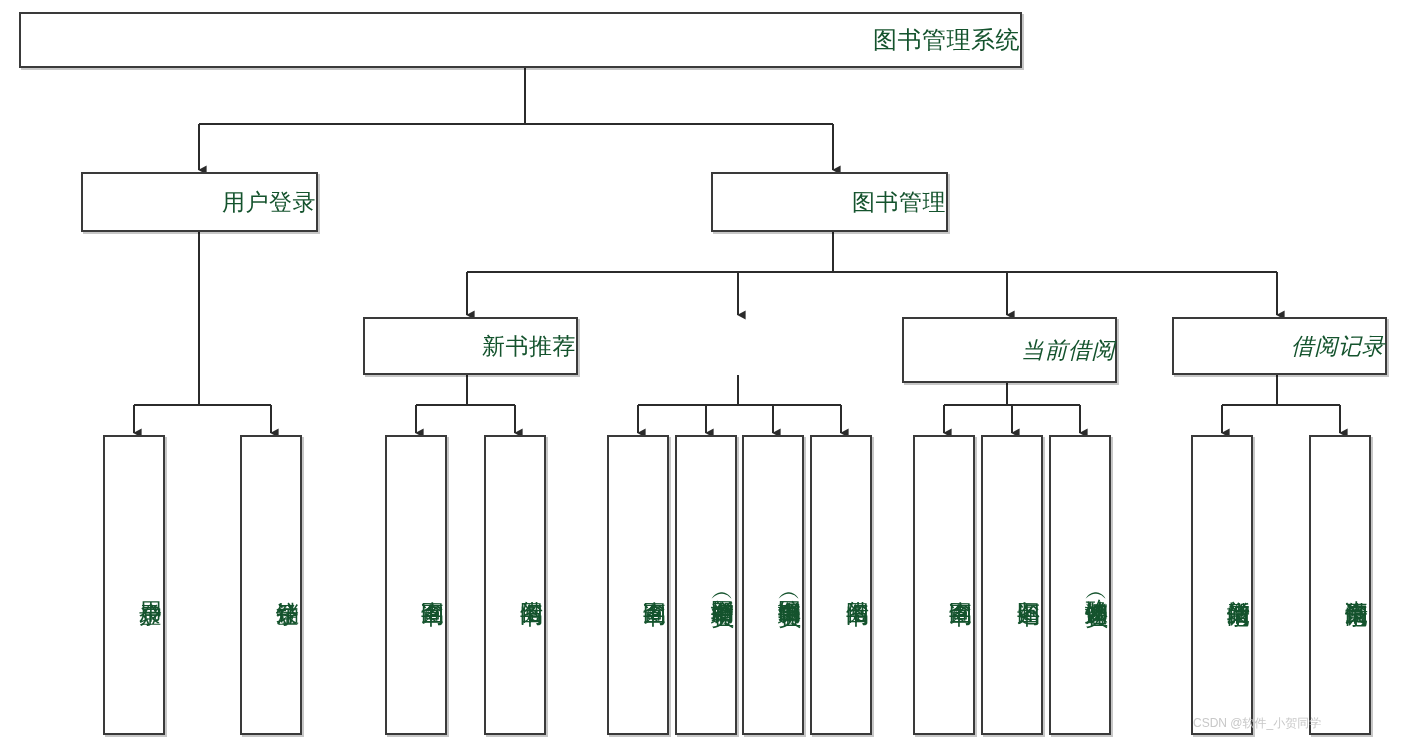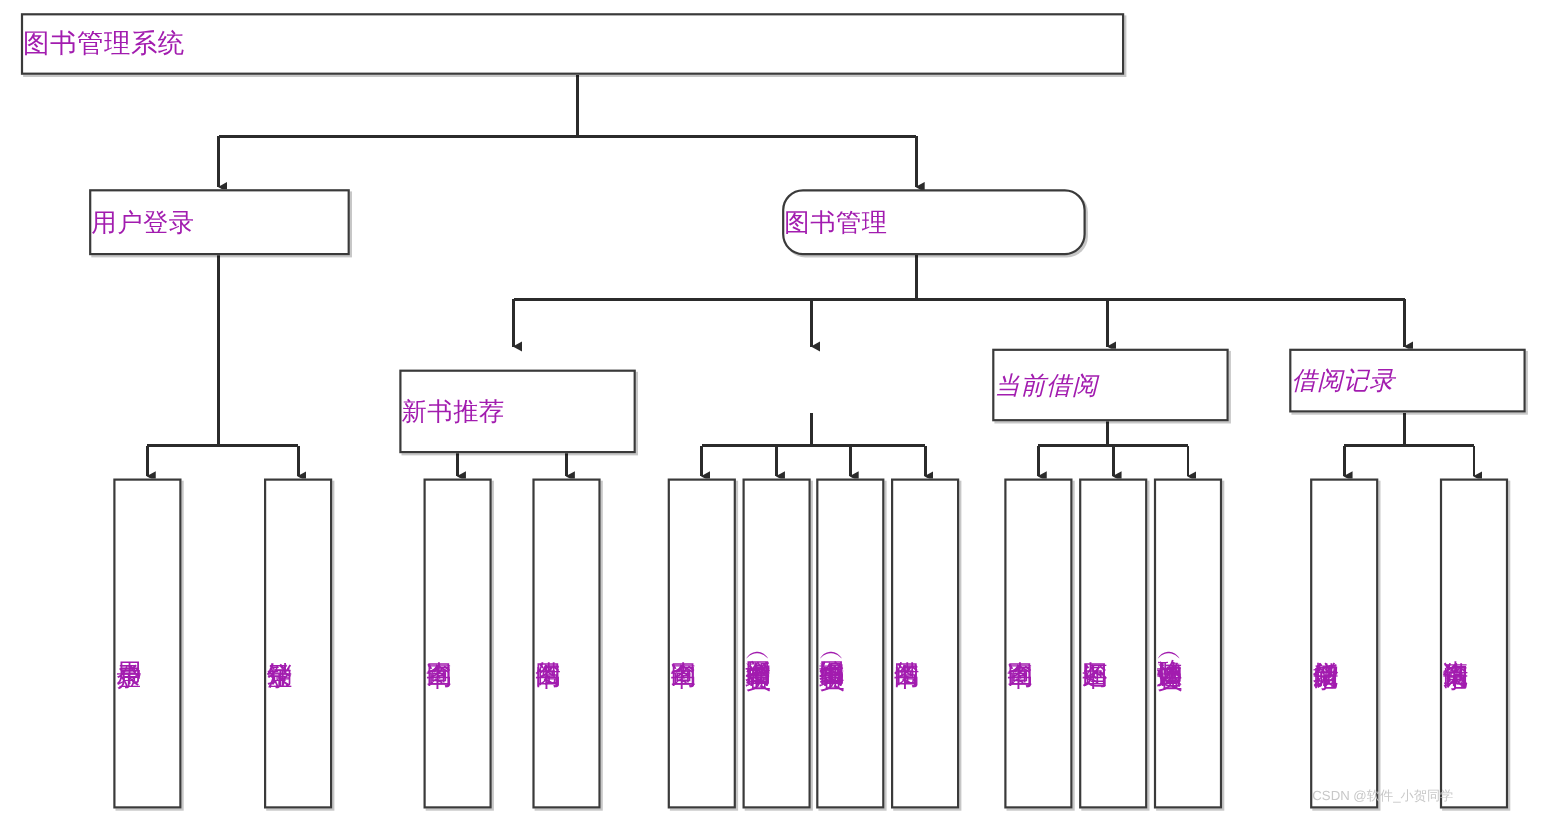--- a/index.html
+++ b/index.html
@@ -26,22 +26,22 @@
     pointer-events: none;
   }
   .node {
     position: absolute;
     box-sizing: border-box;
     background: #ffffff;
     border: 2px solid #3a3a3a;
     box-shadow: 2px 2px 0 rgba(0,0,0,0.22);
     display: flex;
     align-items: center;
-    justify-content: flex-start;
-    color: #a21caf;
+    justify-content: flex-end;
+    color: #14532d;
     z-index: 2;
   }
   .node .label {
     display: block;
     text-align: center;
     line-height: 1.15;
     letter-spacing: 0.5px;
   }
   
   .node.horiz .label {
@@ -129,25 +129,25 @@
     </g>
   </svg>
 
   <div class="node horiz root" style="left:19px; top:12px; width:1003px; height:56px;">
     <span class="label">图书管理系统</span>
   </div>
 
   <div class="node horiz" style="left:81px; top:172px; width:237px; height:60px;">
     <span class="label">用户登录</span>
   </div>
-  <div class="node horiz" style="left:711px; top:172px; width:276px; height:60px;border-radius:19px;">
+  <div class="node horiz" style="left:711px; top:172px; width:237px; height:60px;">
     <span class="label">图书管理</span>
   </div>
 
-  <div class="node horiz" style="left:363px; top:317px; width:215px; height:76px;margin-top:19px;">
+  <div class="node horiz" style="left:363px; top:317px; width:215px; height:58px;">
     <span class="label">新书推荐</span>
   </div>
   <div class="node horiz" style="left:902px; top:317px; width:215px; height:66px;font-style:italic;">
     <span class="label">当前借阅</span>
   </div>
   <div class="node horiz" style="left:1172px; top:317px; width:215px; height:58px;font-style:italic;">
     <span class="label">借阅记录</span>
   </div>
 
   <div class="node vert" style="left:103px; top:435px; width:62px; height:300px;">

